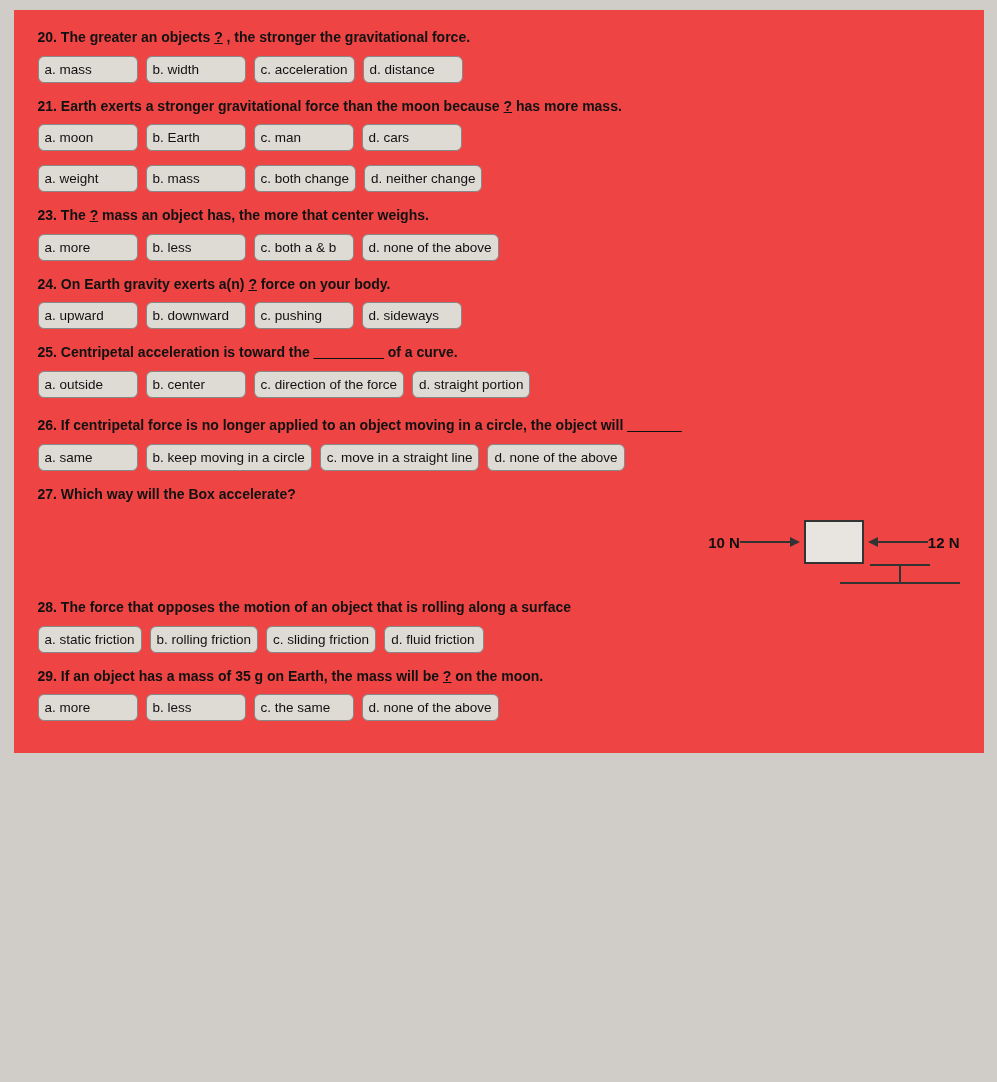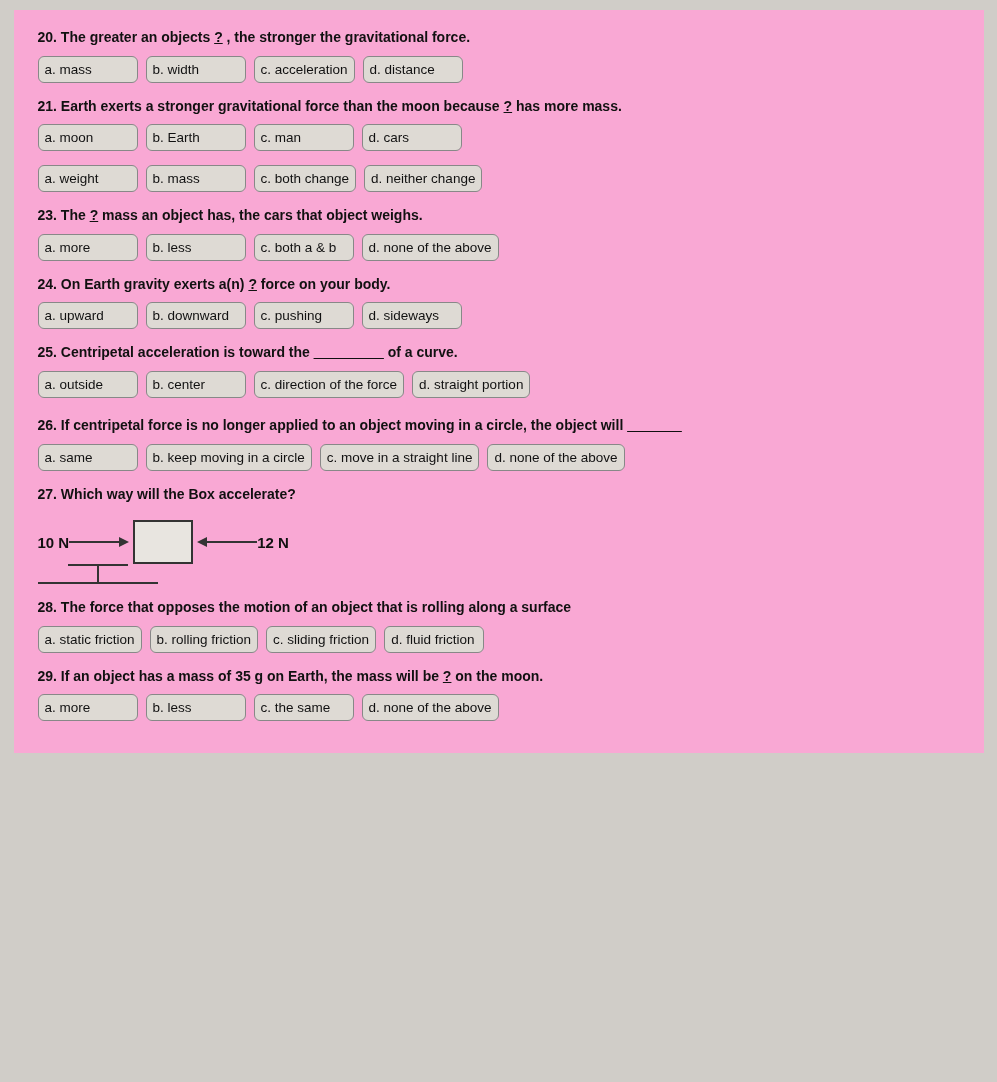--- a/index.html
+++ b/index.html
@@ -4,21 +4,21 @@
   <style>
     * { box-sizing: border-box; margin: 0; padding: 0; }
     body {
       background: #d0cdc8;
       font-family: Arial, sans-serif;
       font-size: 14px;
       color: #111;
       padding: 10px;
     }
     .page {
-      background: #f9a8d4;
+      background: #ef4444;
       padding: 18px 24px;
       max-width: 970px;
       margin: 0 auto;
     }
     .question {
       margin-bottom: 14px;
     }
     .question-text {
       font-size: 14px;
       font-weight: bold;
@@ -41,21 +41,21 @@
       padding: 5px 6px;
       background: #dedad4;
       font-size: 13.5px;
       min-width: 100px;
       cursor: pointer;
       white-space: nowrap;
     }
     .diagram-container {
       display: flex;
       flex-direction: column;
-      align-items: flex-start;
+      align-items: flex-end;
       margin: 16px 0 10px 0;
     }
     .force-diagram {
       display: flex;
       align-items: center;
       gap: 0;
       margin-bottom: 0;
     }
     .force-label {
       font-size: 15px;
@@ -123,21 +123,21 @@
       <div class="option">c. both change</div>
       <div class="option">d. neither change</div>
     </div>
   </div>
 
   <div class="question">
     <div class="question-text">
       <span>23.</span>
       <span>The</span>
       <span class="blank">?</span>
-      <span>mass an object has, the cars that object weighs.</span>
+      <span>mass an object has, the more that center weighs.</span>
     </div>
     <div class="options">
       <div class="option">a. more</div>
       <div class="option">b. less</div>
       <div class="option">c. both a &amp; b</div>
       <div class="option">d. none of the above</div>
     </div>
   </div>
 
   <div class="question">

